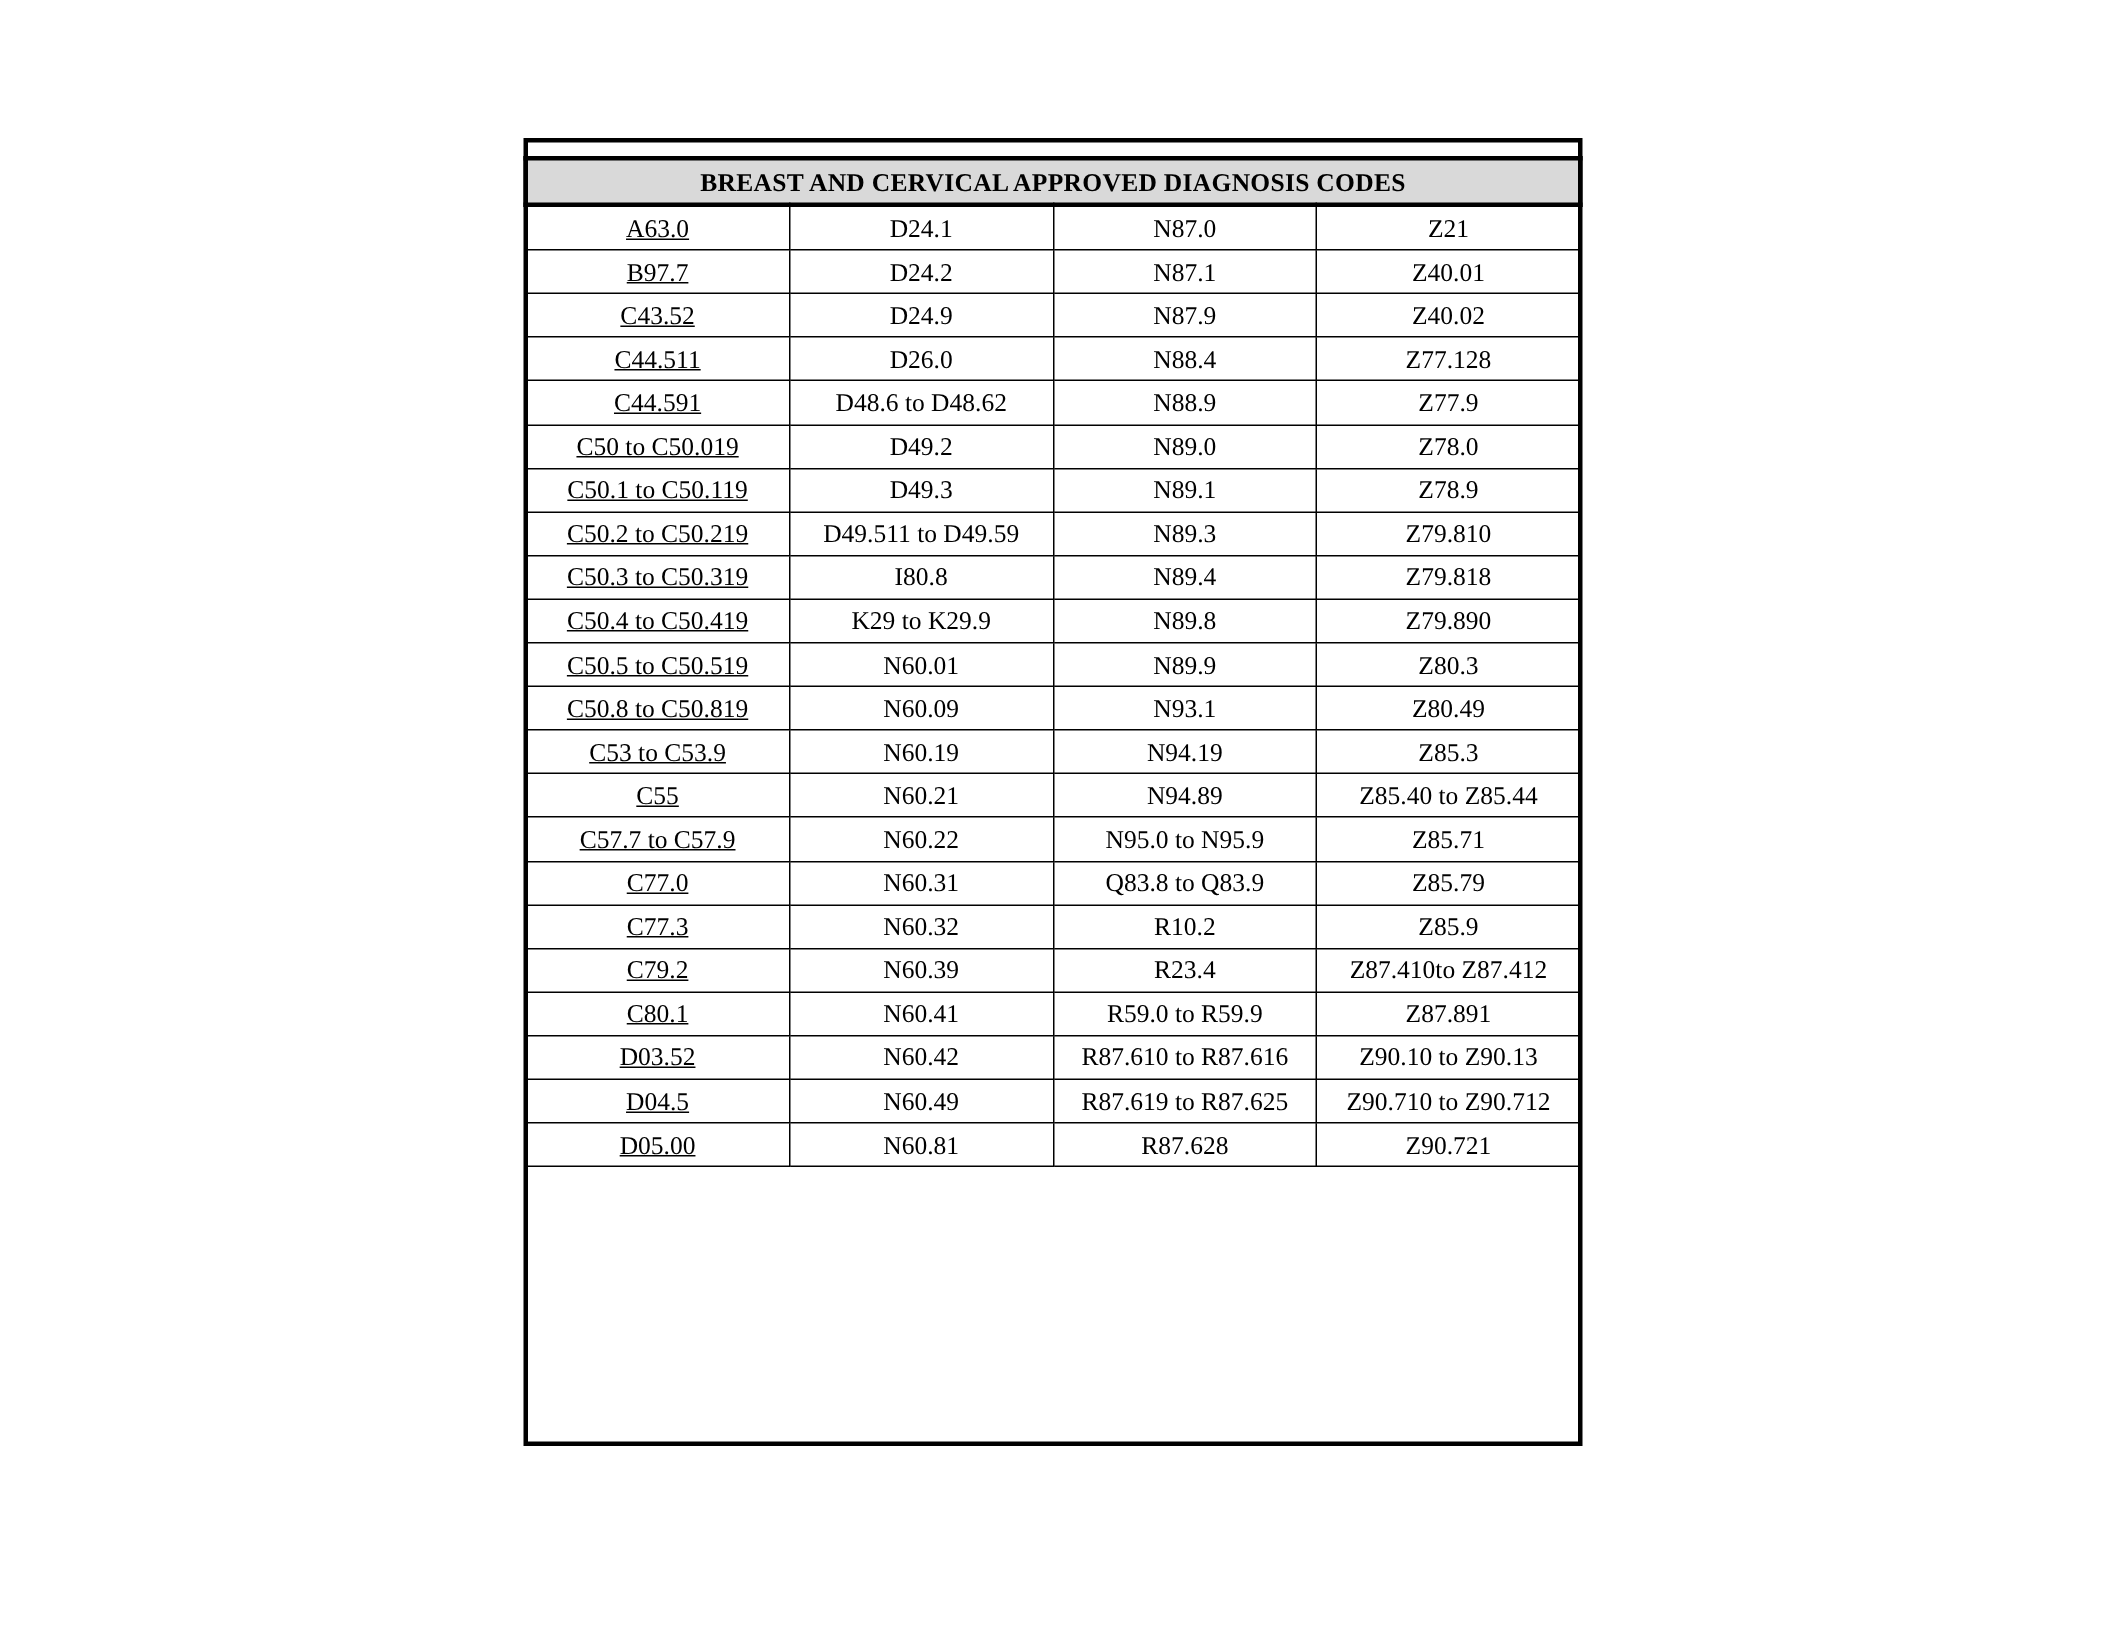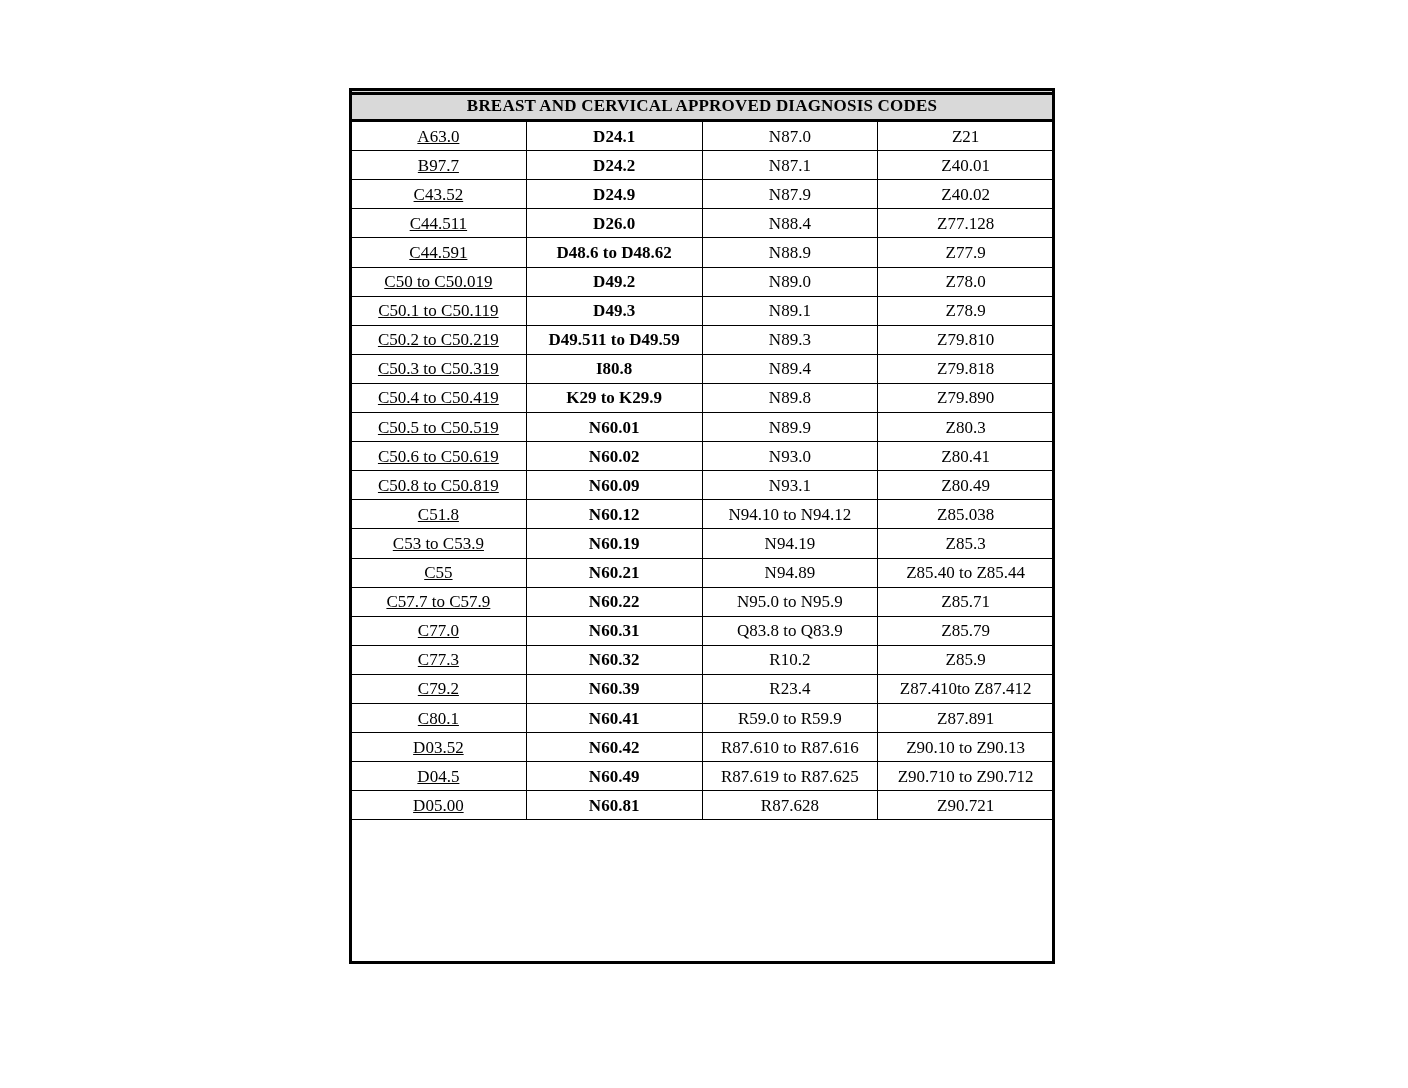--- a/index.html
+++ b/index.html
@@ -13,41 +13,41 @@
   #page {
     position: relative;
     width: 1408px;
     height: 1088px;
     background: #ffffff;
     overflow: hidden;
   }
   #table-wrap {
     position: absolute;
     left: 349px;
-    top: 88px;
+    top: 104px;
     width: 706px;
   }
   table.codes {
     border-collapse: collapse;
     width: 706px;
     table-layout: fixed;
   }
   table.codes td {
     border: 1px solid #000000;
     text-align: center;
     vertical-align: middle;
     font-family: "Liberation Serif", serif;
     font-size: 17px;
     line-height: 1.0;
     height: 28.1px;
     padding: 0;
     color: #000000;
   }
   table.codes td.col0 { width: 170px; text-decoration: underline; }
-  table.codes td.col1 { width: 170px; font-weight: bold; }
+  table.codes td.col1 { width: 170px; }
   table.codes td.col2 { width: 186px; font-family: Liberation Serif, serif; }
   table.codes td.col3 { width: 180px; }
 
   
   #frame {
     position: absolute;
     left: 349px;
     top: 92px;
     width: 706px;
     height: 872px;
@@ -142,38 +142,26 @@
             <td class="col2">N89.8</td>
             <td class="col3">Z79.890</td>
           </tr>
           <tr>
             <td class="col0">C50.5 to C50.519</td>
             <td class="col1">N60.01</td>
             <td class="col2">N89.9</td>
             <td class="col3">Z80.3</td>
           </tr>
           <tr>
-            <td class="col0">C50.6 to C50.619</td>
-            <td class="col1">N60.02</td>
-            <td class="col2">N93.0</td>
-            <td class="col3">Z80.41</td>
-          </tr>
-          <tr>
             <td class="col0">C50.8 to C50.819</td>
             <td class="col1">N60.09</td>
             <td class="col2 sans">N93.1</td>
             <td class="col3">Z80.49</td>
           </tr>
           <tr>
-            <td class="col0">C51.8</td>
-            <td class="col1">N60.12</td>
-            <td class="col2">N94.10 to N94.12</td>
-            <td class="col3">Z85.038</td>
-          </tr>
-          <tr>
             <td class="col0">C53 to C53.9</td>
             <td class="col1">N60.19</td>
             <td class="col2">N94.19</td>
             <td class="col3">Z85.3</td>
           </tr>
           <tr>
             <td class="col0">C55</td>
             <td class="col1">N60.21</td>
             <td class="col2">N94.89</td>
             <td class="col3">Z85.40 to Z85.44</td>

